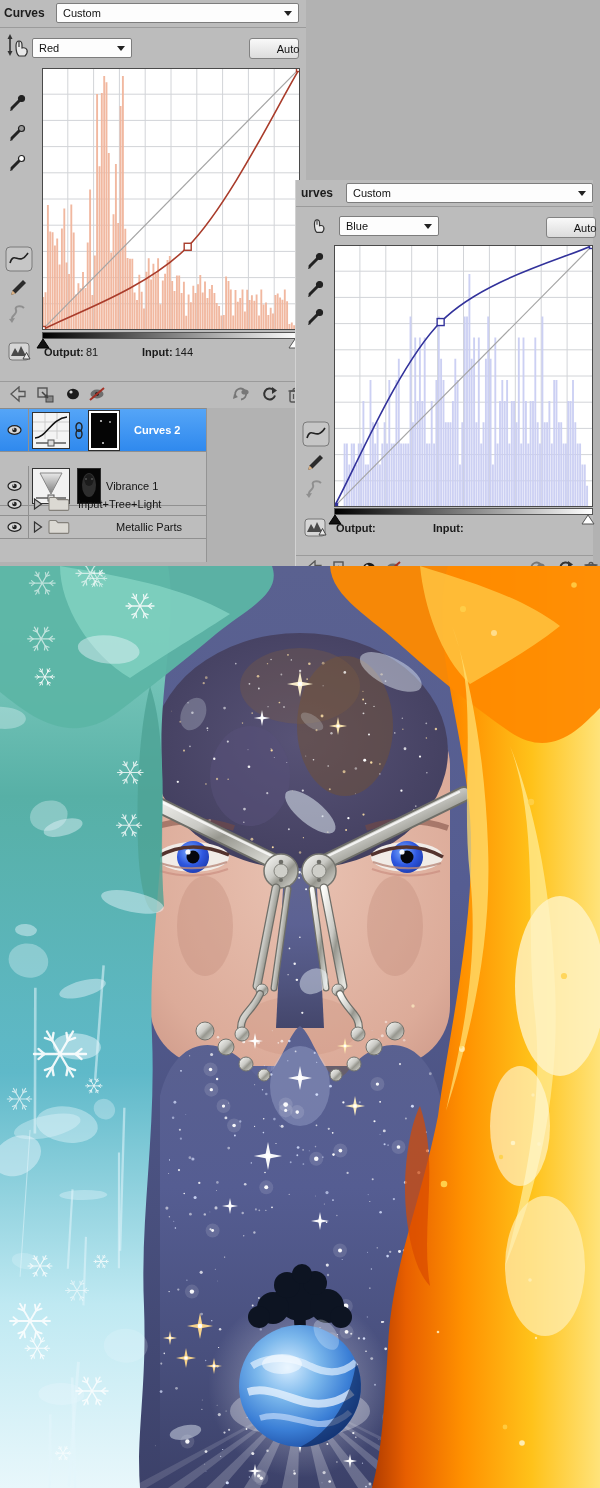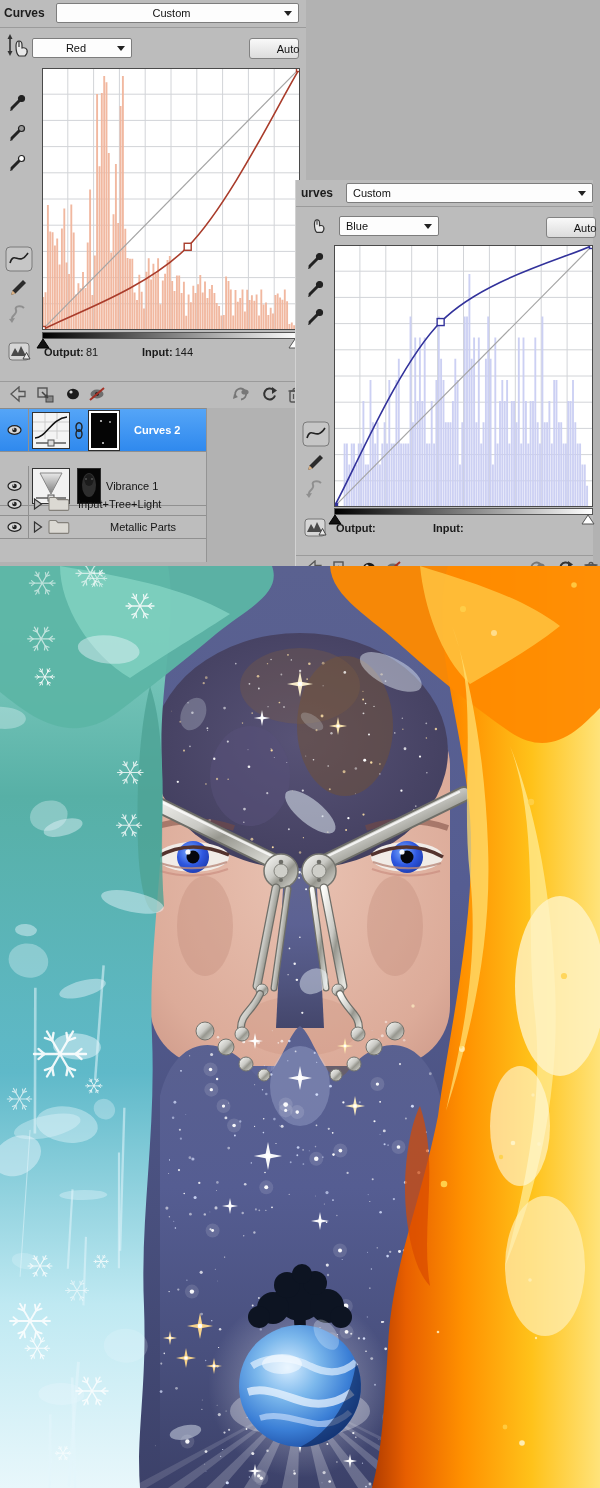--- a/index.html
+++ b/index.html
@@ -31,21 +31,21 @@
   .layer-label{position:absolute;font-size:11px;color:#141414;top:50%;transform:translateY(-50%);}
   .layer-label.sel{color:#fff;font-weight:bold;}
   svg{display:block;}
   .toolsvg{position:absolute;}
 </style>
 </head>
 <body>
 
 <div id="app">
 
-  <section class="panel" id="left-curves" style="left:0;top:0;width:306px;height:408px;text-align:center;">
+  <section class="panel" id="left-curves" style="left:0;top:0;width:306px;height:408px;">
     <span class="abs hdr-label" style="left:4px;top:6px;">Curves</span>
     <div class="dropdown" style="left:56px;top:3px;width:243px;">
       <span class="dd-text">Custom</span>
       <span class="caret"></span>
     </div>
     <div class="divline" style="top:27px;"></div>
 
     <svg class="toolsvg" style="left:6px;top:33px;" width="26" height="26" viewBox="0 0 26 26">
       <line x1="4" y1="4" x2="4" y2="20" stroke="#333" stroke-width="1.6"></line>
       <polygon points="4,1 1.5,6 6.5,6" fill="#333"></polygon>
@@ -241,21 +241,21 @@
             <circle cx="8.5" cy="6" r="2.3" fill="#222"></circle>
             <circle cx="7.6" cy="5" r="0.8" fill="#fff"></circle>
           </svg>
         </div>
       <svg class="abs groupdis" style="left:33px;top:5px;" width="10" height="12" viewBox="0 0 10 12">
           <polygon points="1.5,1 8.5,6 1.5,11" fill="#bdbdbd" stroke="#333" stroke-width="1.2"></polygon>
         </svg>
       <svg class="abs groupfolder" style="left:48px;top:3px;" width="22" height="16" viewBox="0 0 22 16">
           <path d="M1,4 L1,2.6 Q1,1.5 2.2,1.5 L8,1.5 L10,3.6 L19.5,3.6 Q20.8,3.6 20.8,4.8 L20.8,13 Q20.8,14.4 19.5,14.4 L2.2,14.4 Q1,14.4 1,13 Z" fill="#dbd9d3" stroke="#84817b" stroke-width="1.1"></path>
         </svg>
-      <span class="layer-label" style="left:66px;padding-left:44px;">Metallic Parts</span>
+      <span class="layer-label" style="left:72px;padding-left:44px;">Metallic Parts</span>
     </div>
   </section>
 
   <section class="panel" id="right-curves" style="left:295px;top:160px;width:298px;height:402px;border-left:1px solid #d2d2d2;box-sizing:border-box;margin-top:20px;">
     <span class="abs hdr-label" style="left:5px;top:6px;">urves</span>
     <div class="dropdown" style="left:50px;top:3px;width:247px;">
       <span class="dd-text">Custom</span>
       <span class="caret"></span>
     </div>
     <div class="divline" style="top:26px;"></div>

